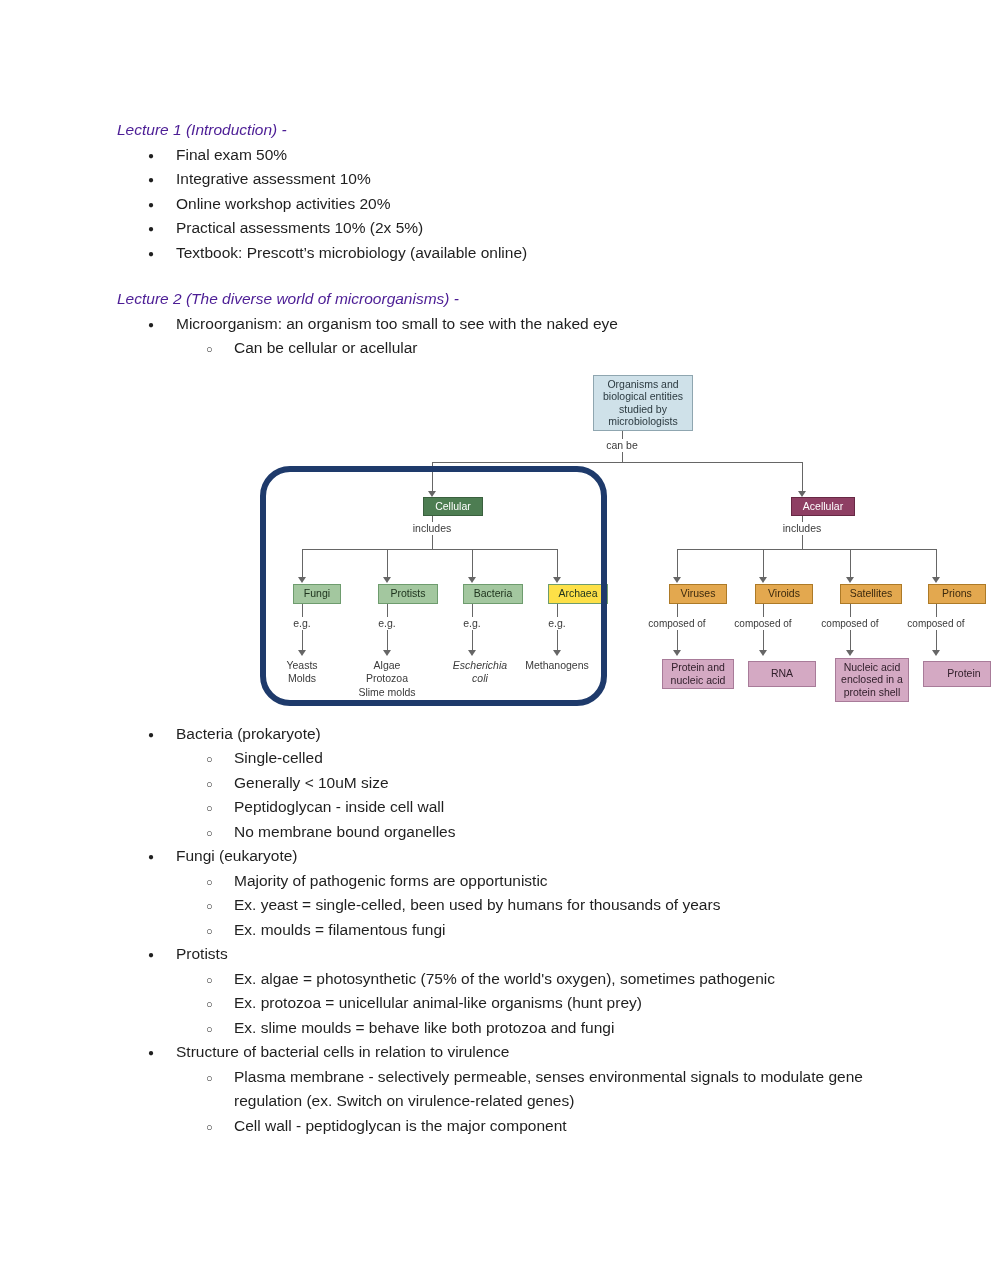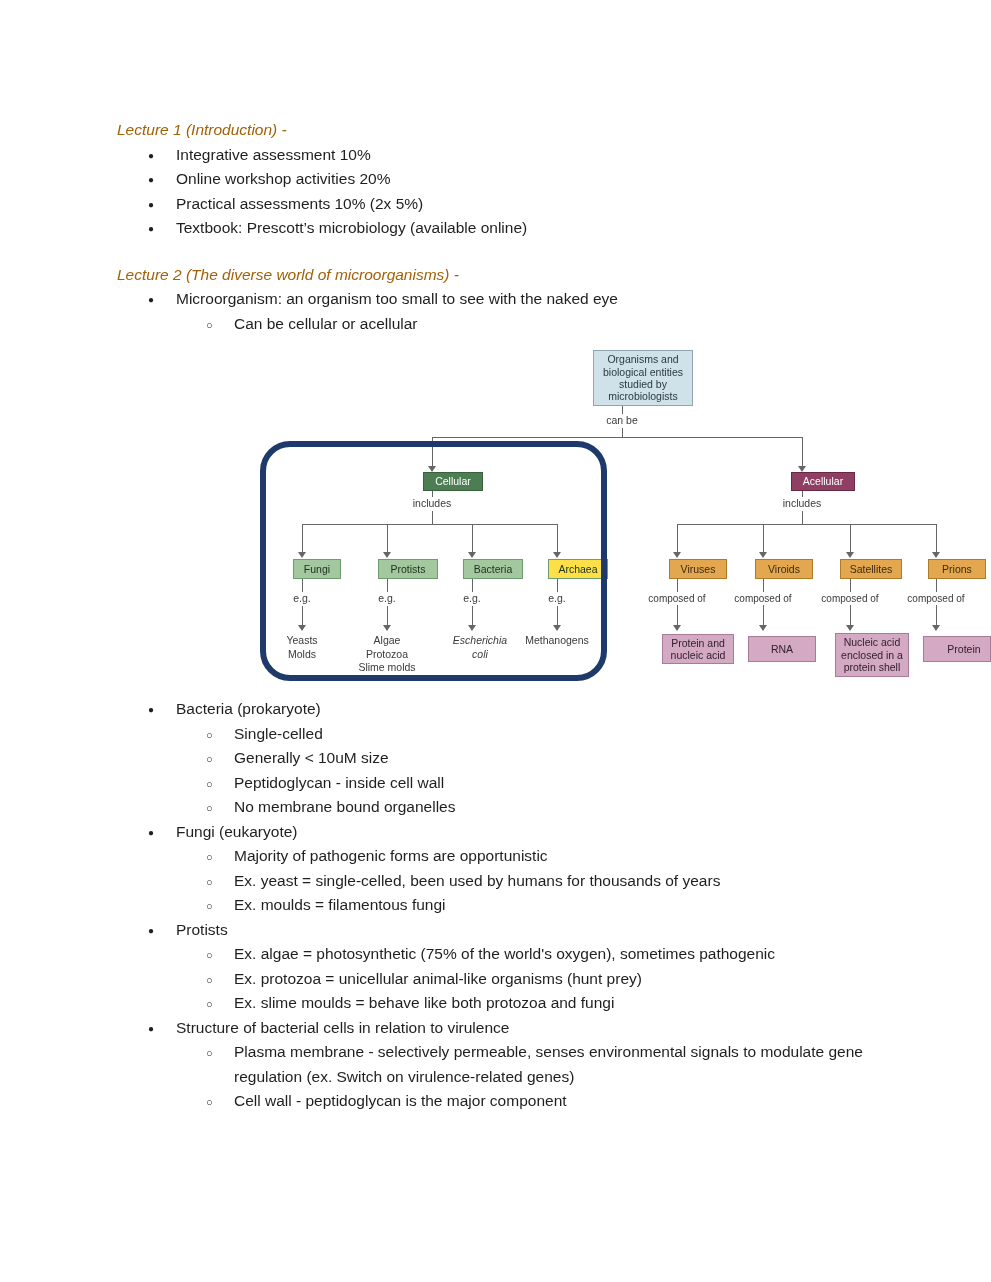--- a/index.html
+++ b/index.html
@@ -14,21 +14,21 @@
     font-family: "Liberation Sans", "DejaVu Sans", sans-serif;
     color: #1f1f1f;
   }
   .content { padding: 118px 116px 0 117px; }
 
   .doc-heading {
     font-style: italic;
     font-weight: normal;
     font-size: 15.5px;
     line-height: 24.5px;
-    color: #a16207;
+    color: #4c1d95;
   }
   .heading-gap { margin-top: 22px; }
 
   ul.l1 { list-style: none; padding-left: 59px; margin: 0; }
   ul.l2 { list-style: none; padding-left: 58px; margin: 0; }
   li { position: relative; font-size: 15.5px; line-height: 24.5px; }
   ul.l1 > li::before {
     content: "\25CF";
     position: absolute; left: -28px; top: 1px;
     font-size: 10px; color: #1f1f1f;
@@ -93,20 +93,21 @@
   }
 </style>
 </head>
 <body>
 
 <div class="page">
   <div class="content">
 
     <h2 class="doc-heading">Lecture 1 (Introduction) -</h2>
     <ul class="l1">
+      <li>Final exam 50%</li>
       <li>Integrative assessment 10%</li>
       <li>Online workshop activities 20%</li>
       <li>Practical assessments 10% (2x 5%)</li>
       <li>Textbook: Prescott’s microbiology (available online)</li>
     </ul>
 
     <h2 class="doc-heading heading-gap">Lecture 2 (The diverse world of microorganisms) -</h2>
     <ul class="l1">
       <li>
         <span>Microorganism: an organism too small to see with the naked eye</span>

